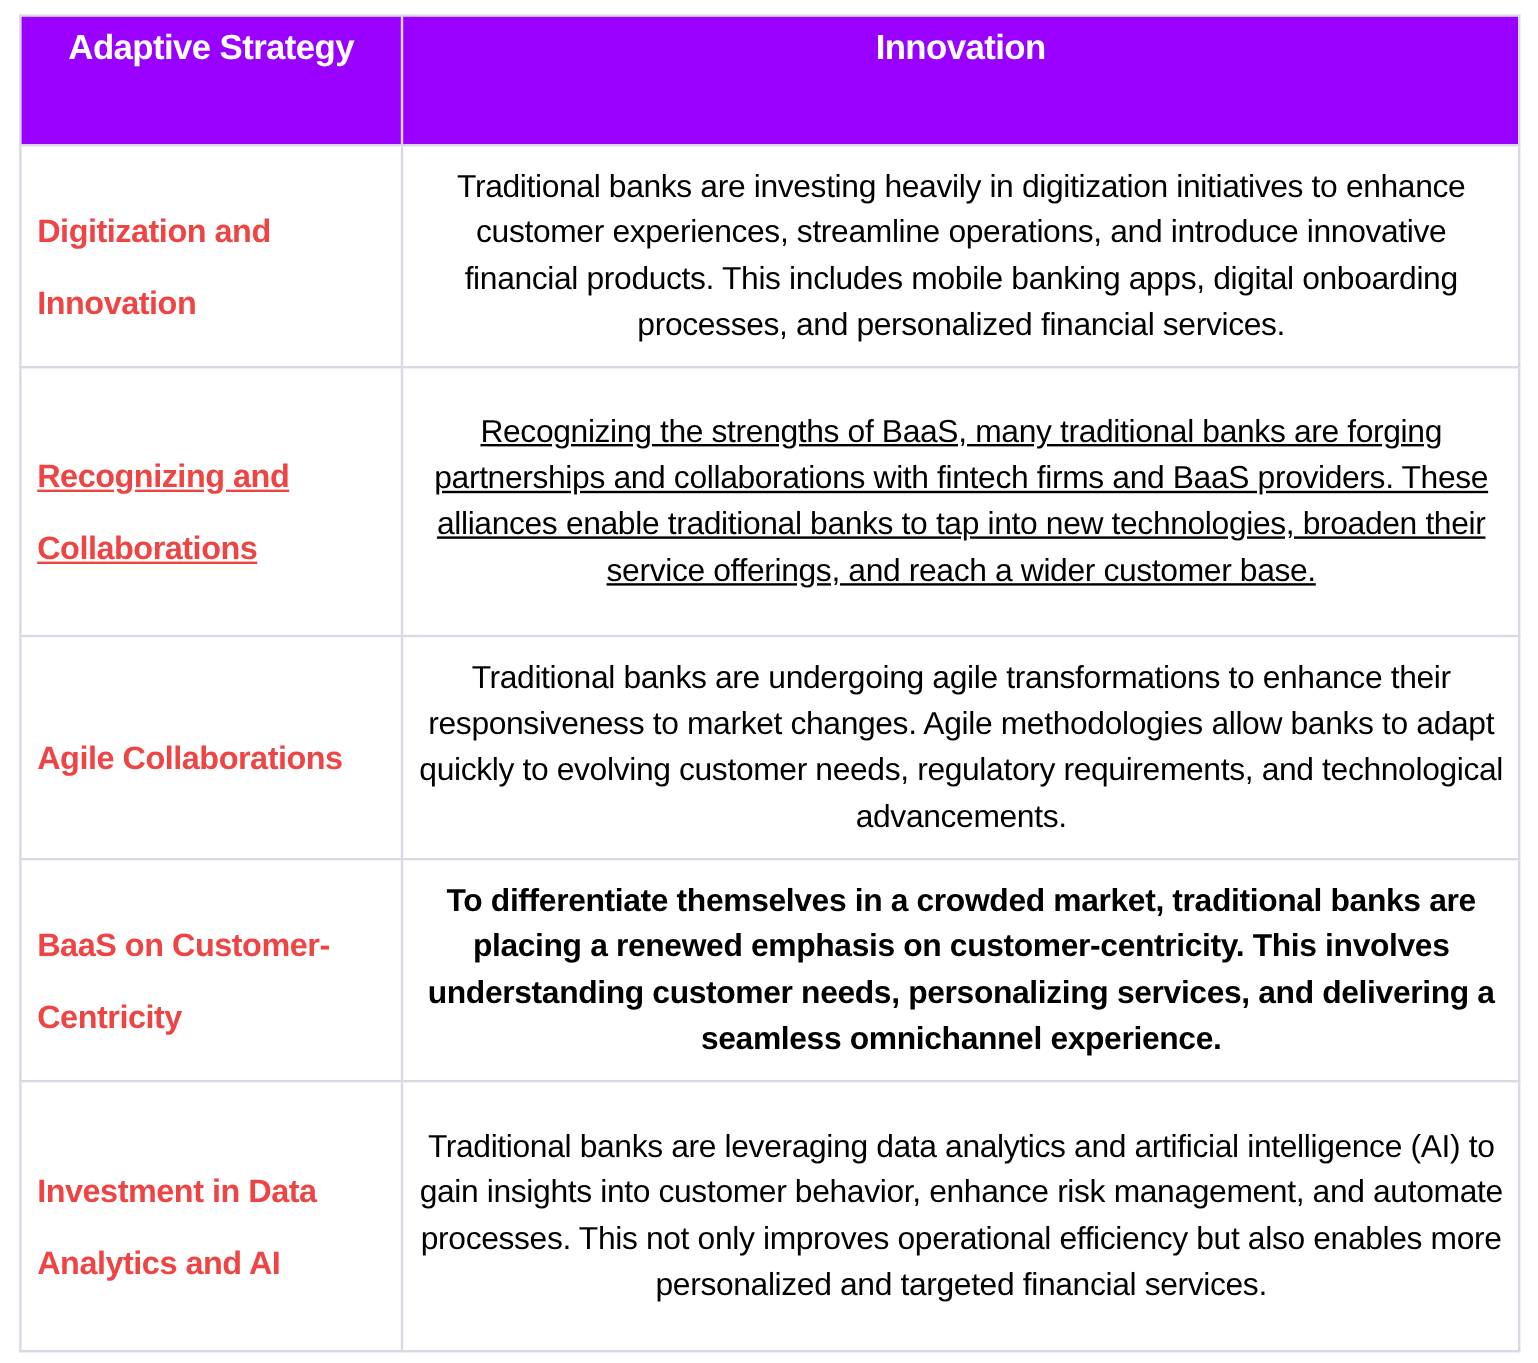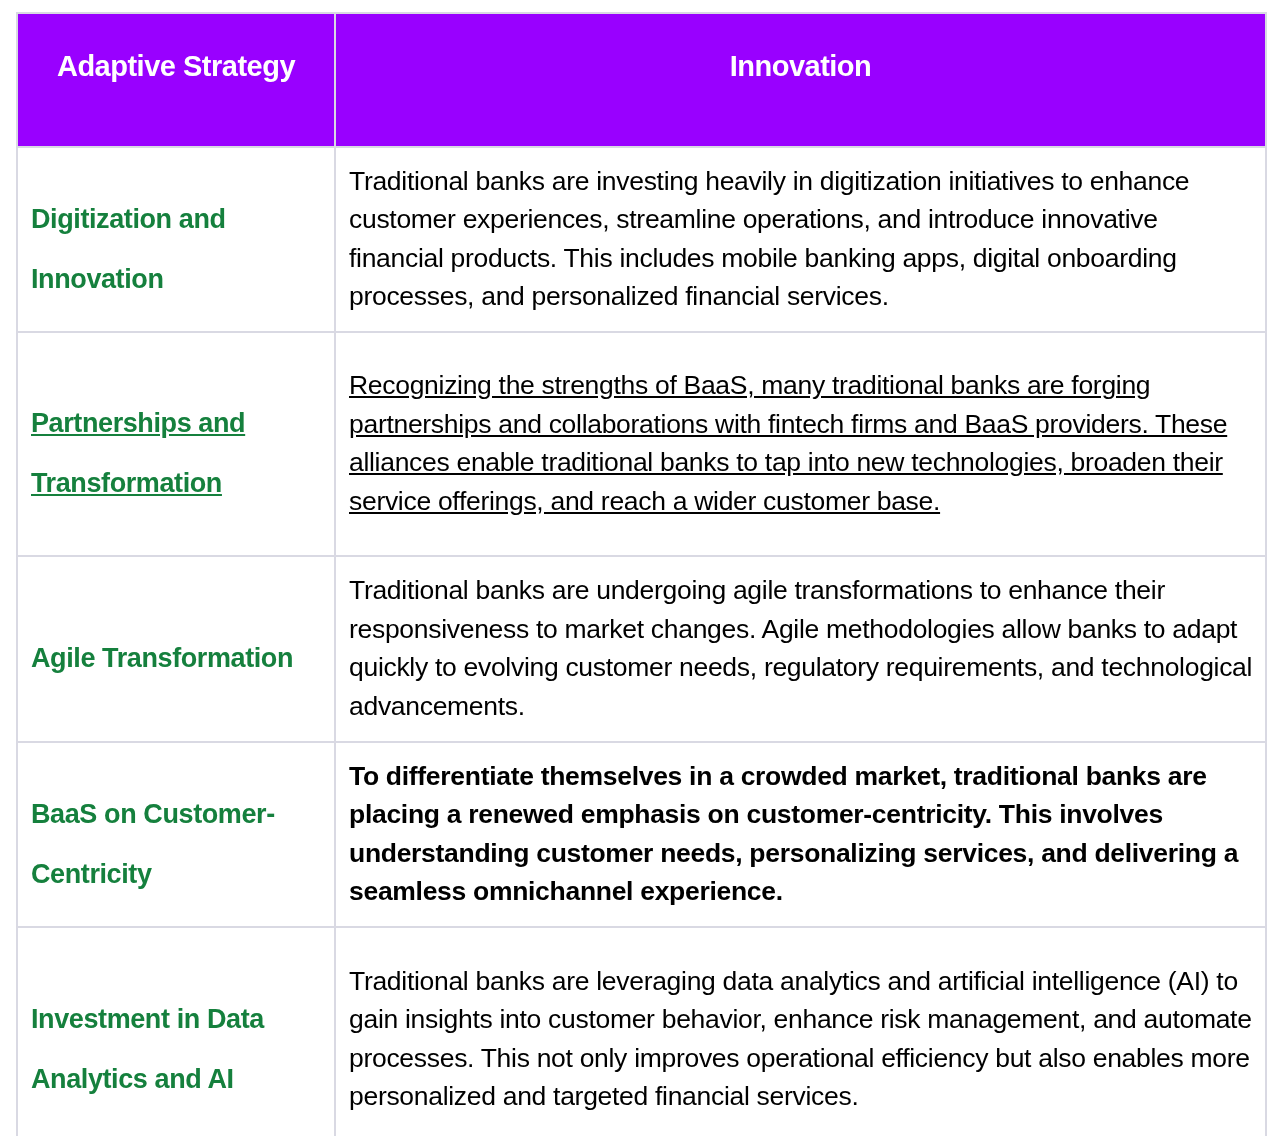--- a/index.html
+++ b/index.html
@@ -14,41 +14,42 @@
   col.c1 { width: 318px; }
   col.c2 { width: 931px; }
   th {
     background: #9900ff;
     color: #ffffff;
     font-family: "Liberation Sans", sans-serif;
     font-weight: bold;
     font-size: 29px;
     height: 96px;
     vertical-align: top;
-    padding-top: 36px;
+    padding-top: 10px;
     text-align: center;
     letter-spacing: -0.5px;
   }
   td.strategy {
     font-family: "Liberation Sans", sans-serif;
     font-weight: bold;
     font-size: 27px;
     line-height: 60px;
-    color: #15803d;
+    color: #ef4444;
     padding: 18px 12px 0 13px;
     letter-spacing: -0.4px;
     margin-top: 20px;
   }
   td.desc {
     font-family: "Liberation Sans", sans-serif;
     font-size: 26.5px;
     line-height: 38.5px;
     color: #000000;
     padding: 12px 12px 14px 13px;
     letter-spacing: -0.3px;
+    text-align: center;
   }
   tr.r1 td { height: 157px; }
   tr.r2 td { height: 196px; text-decoration: underline; }
   tr.r3 td { height: 158px; }
   tr.r4 td { height: 157px; font-weight: bold; }
   tr.r5 td { height: 197px; }
 </style>
 </head>
 <body>
 
@@ -62,25 +63,25 @@
       <th>Adaptive Strategy</th>
       <th>Innovation</th>
     </tr>
   </thead>
   <tbody>
     <tr class="r1">
       <td class="strategy">Digitization and Innovation</td>
       <td class="desc">Traditional banks are investing heavily in digitization initiatives to enhance customer experiences, streamline operations, and introduce innovative financial products. This includes mobile banking apps, digital onboarding processes, and personalized financial services.</td>
     </tr>
     <tr class="r2">
-      <td class="strategy">Partnerships and Transformation</td>
+      <td class="strategy">Recognizing and Collaborations</td>
       <td class="desc">Recognizing the strengths of BaaS, many traditional banks are forging partnerships and collaborations with fintech firms and BaaS providers. These alliances enable traditional banks to tap into new technologies, broaden their service offerings, and reach a wider customer base.</td>
     </tr>
     <tr class="r3">
-      <td class="strategy">Agile Transformation</td>
+      <td class="strategy">Agile Collaborations</td>
       <td class="desc">Traditional banks are undergoing agile transformations to enhance their responsiveness to market changes. Agile methodologies allow banks to adapt quickly to evolving customer needs, regulatory requirements, and technological advancements.</td>
     </tr>
     <tr class="r4">
       <td class="strategy">BaaS on Customer-Centricity</td>
       <td class="desc">To differentiate themselves in a crowded market, traditional banks are placing a renewed emphasis on customer-centricity. This involves understanding customer needs, personalizing services, and delivering a seamless omnichannel experience.</td>
     </tr>
     <tr class="r5">
       <td class="strategy">Investment in Data Analytics and AI</td>
       <td class="desc">Traditional banks are leveraging data analytics and artificial intelligence (AI) to gain insights into customer behavior, enhance risk management, and automate processes. This not only improves operational efficiency but also enables more personalized and targeted financial services.</td>
     </tr>

